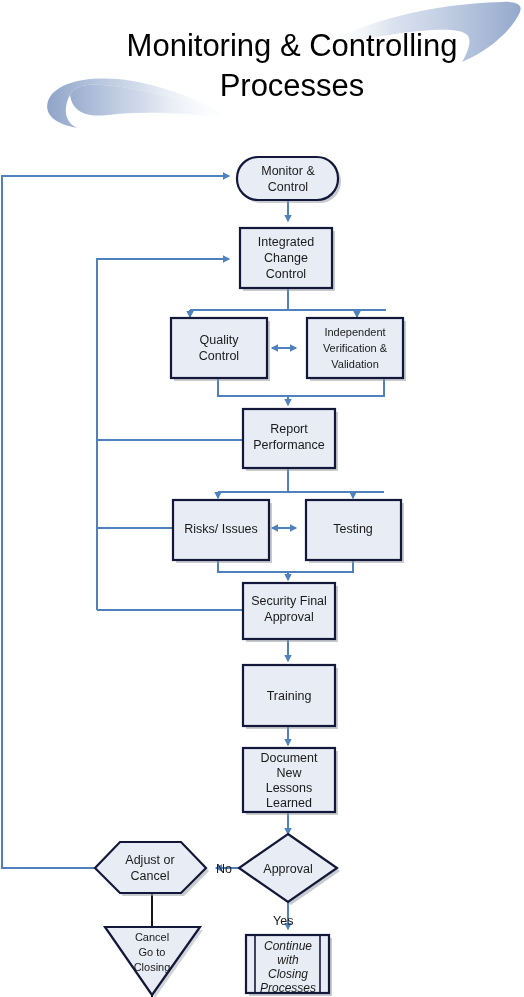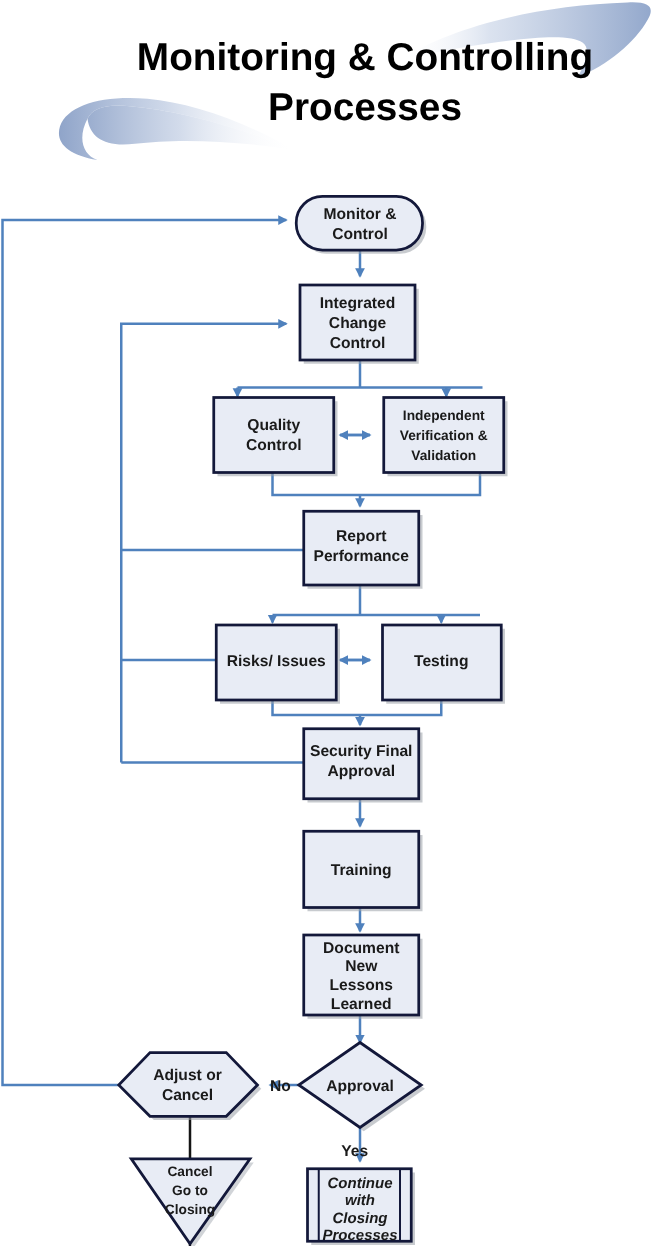--- a/index.html
+++ b/index.html
@@ -1,18 +1,18 @@
 <!DOCTYPE html>
 <html><head>
 <meta charset="utf-8">
 <style>
   html,body{margin:0;padding:0;background:#ffffff;}
   body{width:524px;height:997px;overflow:hidden;
        font-family:"Liberation Sans",sans-serif;}
-  #stage{position:relative;width:524px;height:997px;background:#fff;font-weight:bold;}
+  #stage{position:relative;width:524px;height:997px;background:#fff;}
   svg{display:block;}
   .node-text{font-family:"Liberation Sans",sans-serif;fill:#1a1a1a;text-anchor:middle;}
   .t12{font-size:12.5px;}
   .t11{font-size:11px;}
   .ital{font-style:italic;font-size:12px;}
   .title-txt{font-family:"Liberation Sans",sans-serif;font-size:31px;fill:#000;text-anchor:middle;}
   .edge-lbl{font-family:"Liberation Sans",sans-serif;font-size:12.5px;fill:#1a1a1a;}
 </style>
 </head>
 <body>

